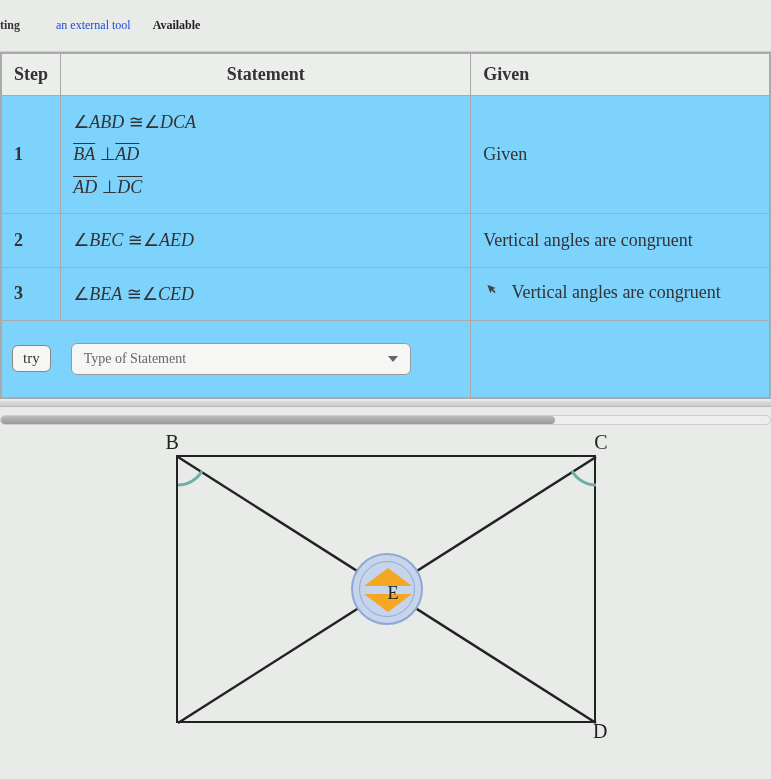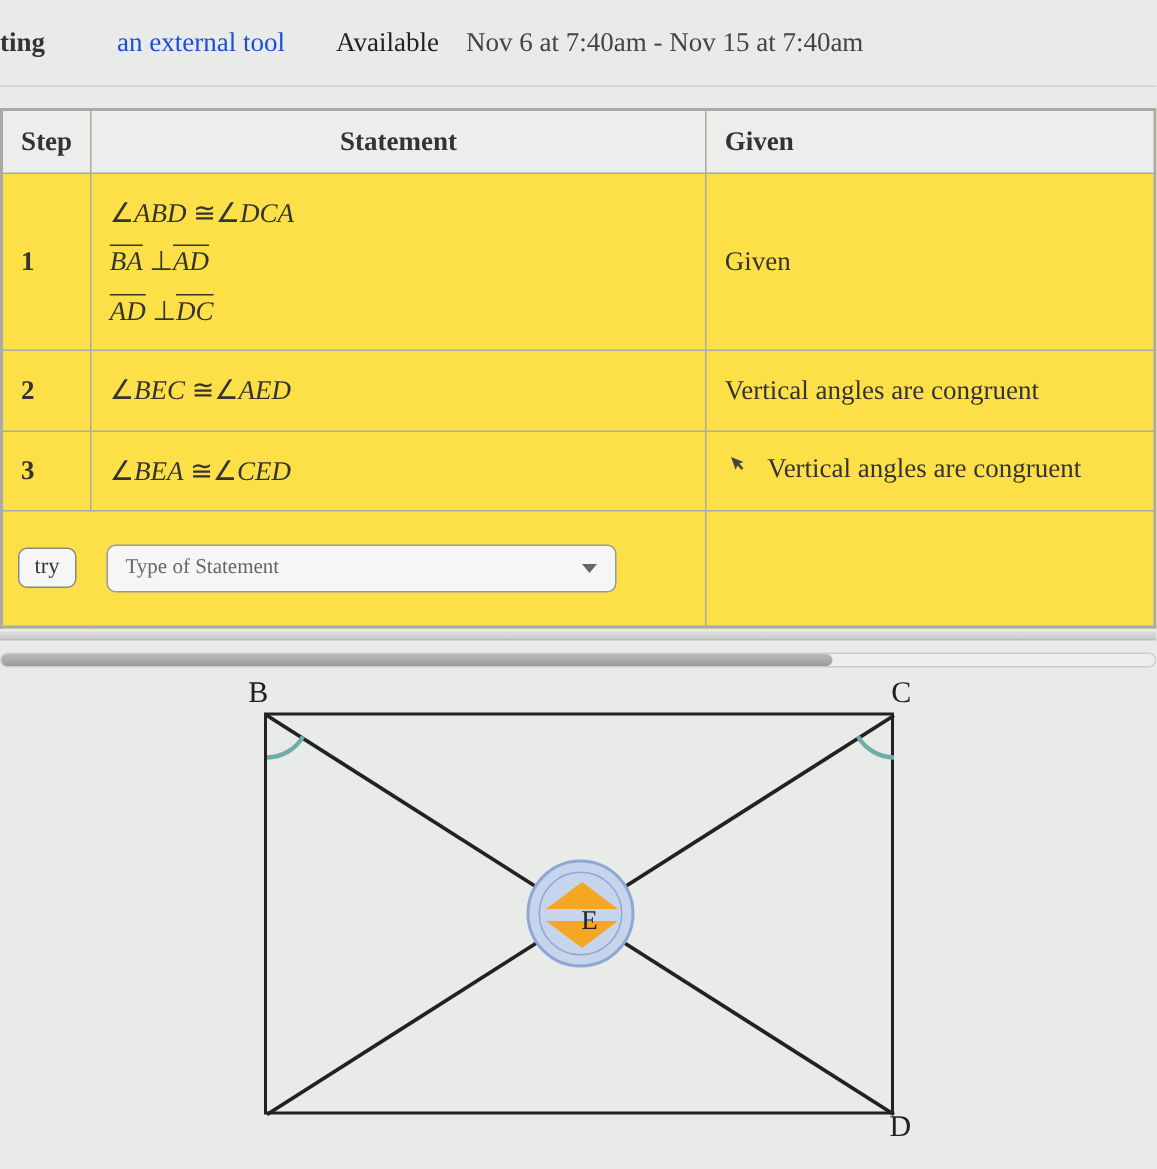--- a/index.html
+++ b/index.html
@@ -6,37 +6,36 @@
     body {
       font-family: Georgia, 'Times New Roman', serif;
       background: #e8ebe8;
       width: 771px;
       height: 779px;
       overflow: hidden;
       color: #333;
     }
     .top-bar {
       padding: 18px 0 18px 0;
-      font-size: 18px;
+      font-size: 12px;
       border-bottom: 1px solid #ccc;
       display: flex;
       align-items: baseline;
-      gap: 12px;
+      gap: 0;
     }
     .top-bar .ting { font-weight: 600; color: #333; }
     .top-bar .ext { color: #1d4ed8; margin-right: 22px; margin-left: 36px; }
-    .top-bar .avail-label { font-weight: 400; color: #222; margin-right: 6px; }
+    .top-bar .avail-label { font-weight: 700; color: #222; margin-right: 6px; }
     .top-bar .avail-val { color: #444; }
     
     .proof-table {
       width: 100%;
       border-collapse: collapse;
       border: 2px solid #aaa;
-      background: #fde047;
-      margin-top: 14px;
+      background: #7dd3fc;
     }
     .proof-table th, .proof-table td {
       border: 1px solid #aaa;
       padding: 10px 12px;
       text-align: left;
       font-size: 18px;
     }
     .proof-table th {
       font-weight: 700;
       background: #eceeeb;
@@ -165,21 +164,20 @@
       transform: translate(-24px, 4px);
     }
   </style>
 </head>
 <body>
 
 <div class="top-bar">
   <span class="ting">ting</span>
   <span class="ext">an external tool</span>
   <span class="avail-label">Available</span>
-  <span class="avail-val">Nov 6 at 7:40am - Nov 15 at 7:40am</span>
 </div>
 
 <table class="proof-table">
   <thead>
     <tr>
       <th class="step-col">Step</th>
       <th style="text-align:center">Statement</th>
       <th>Given</th>
     </tr>
   </thead>

